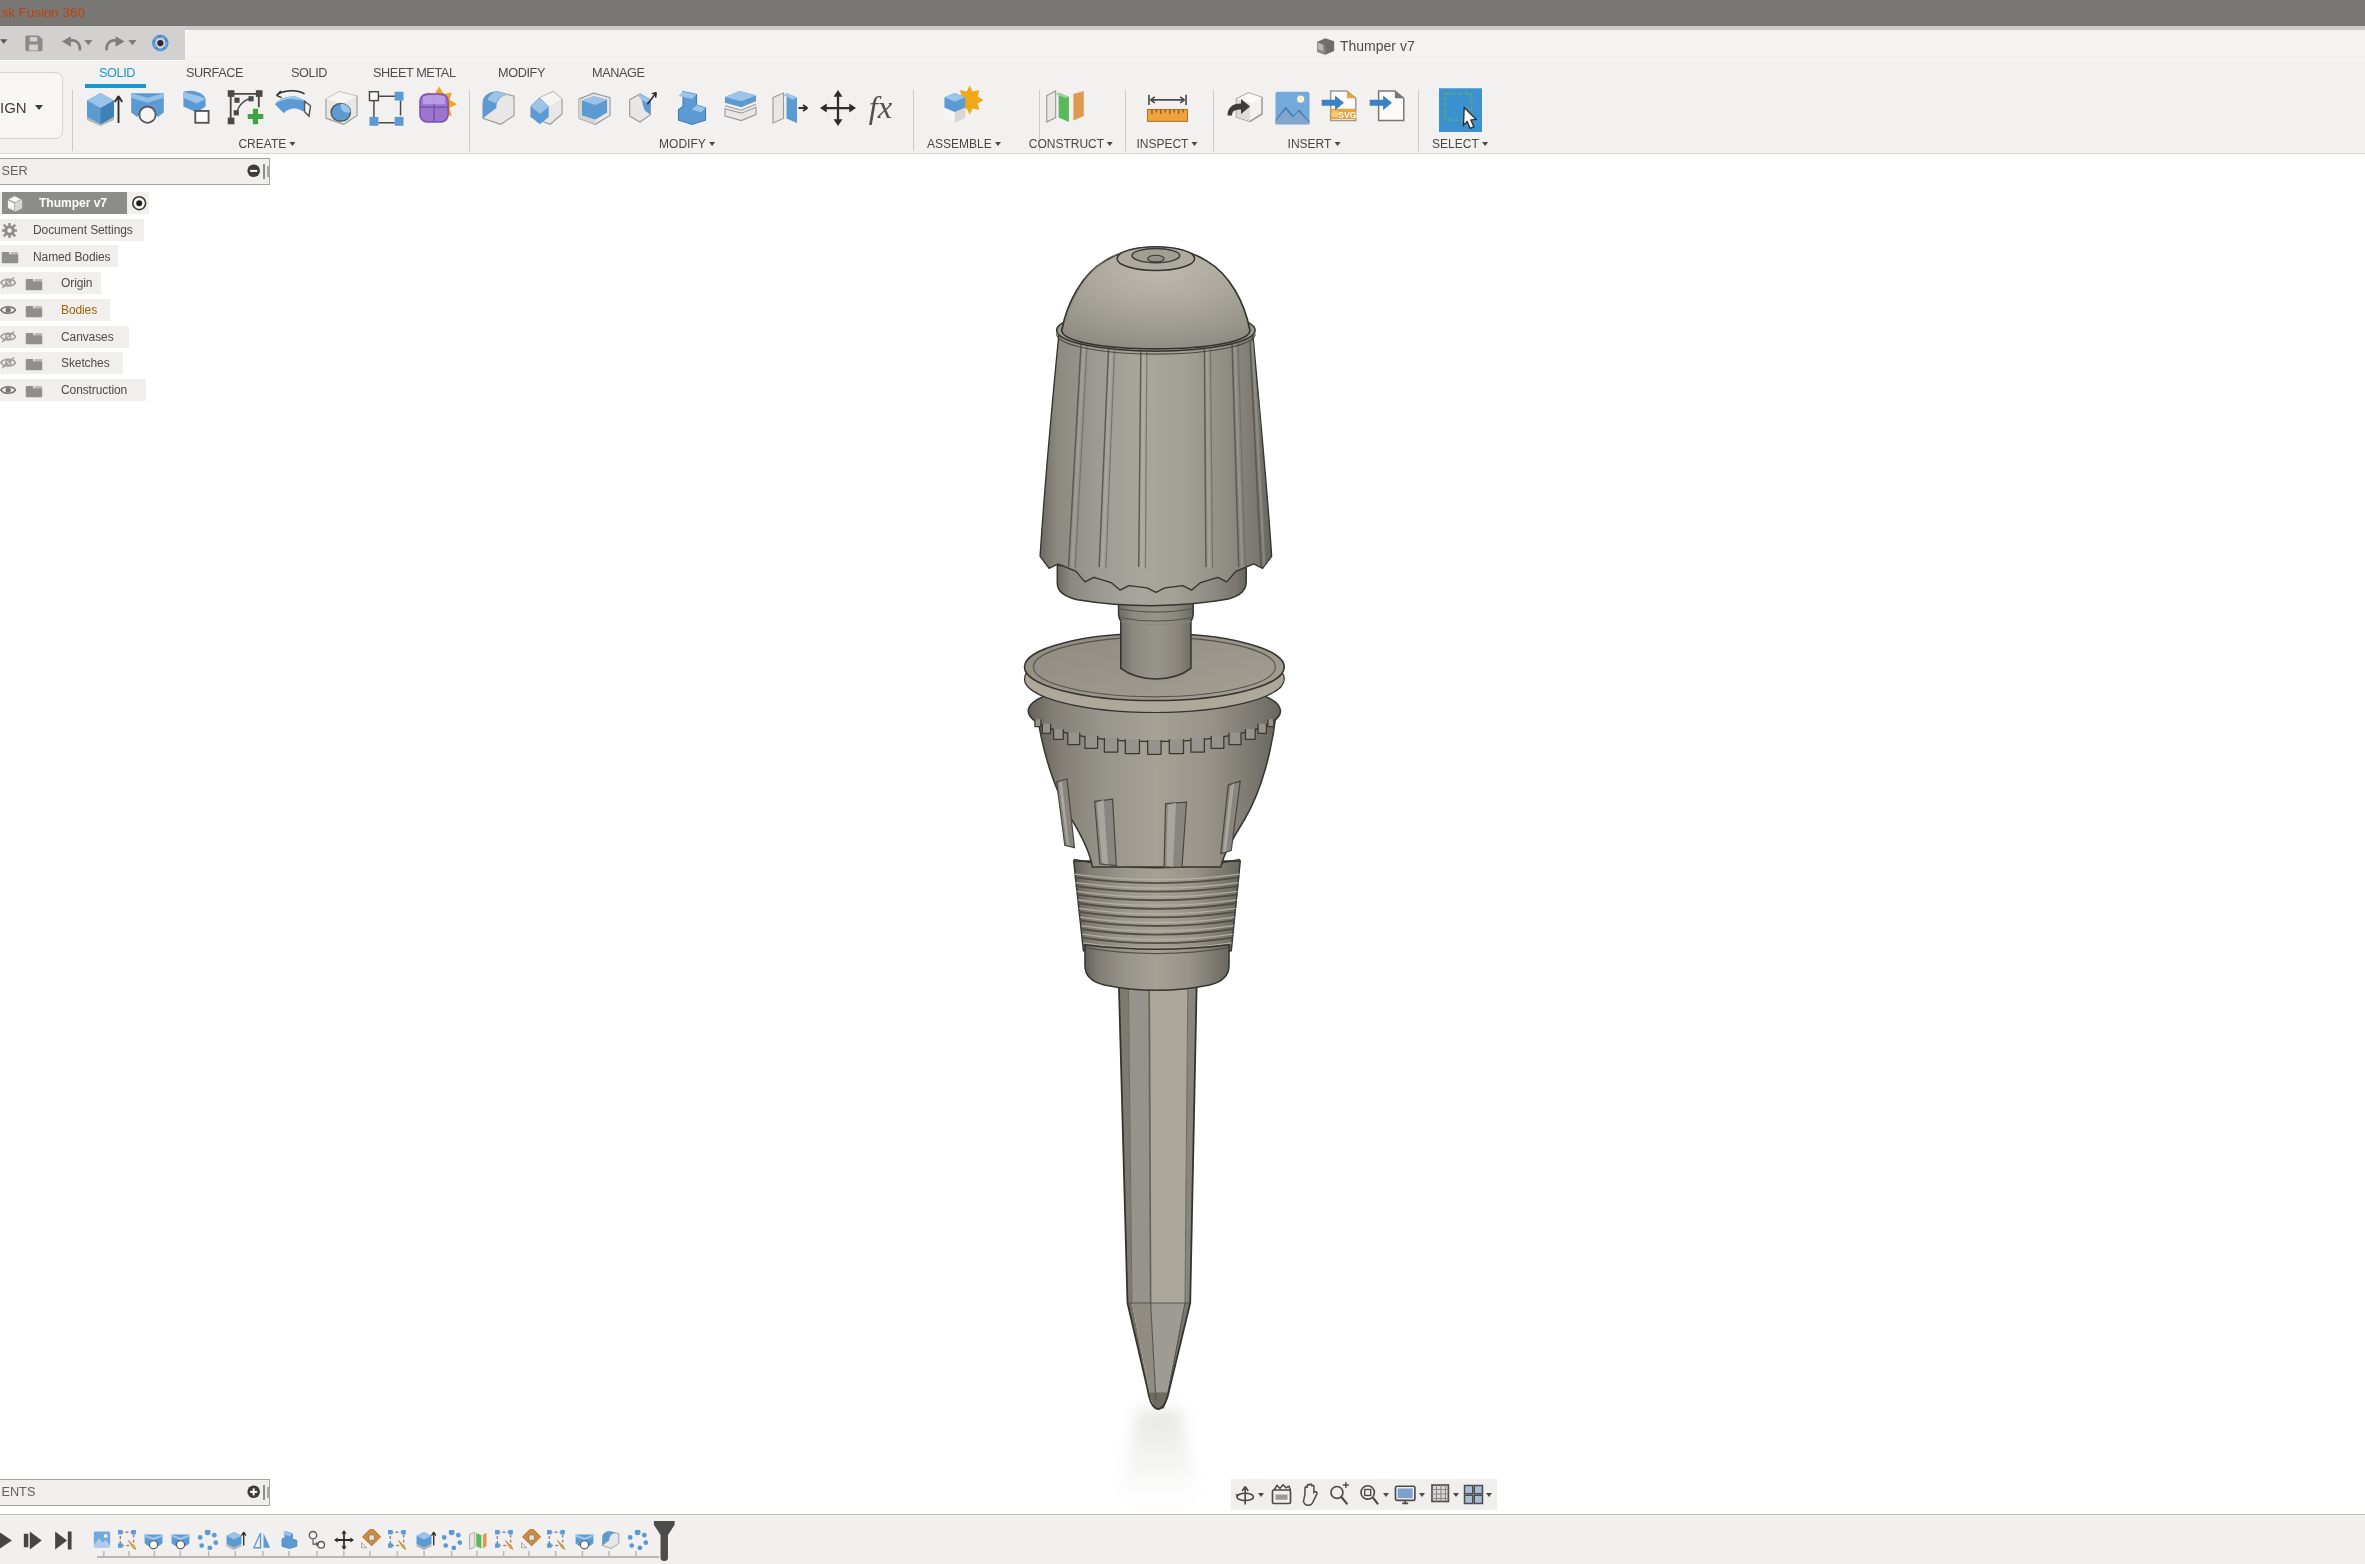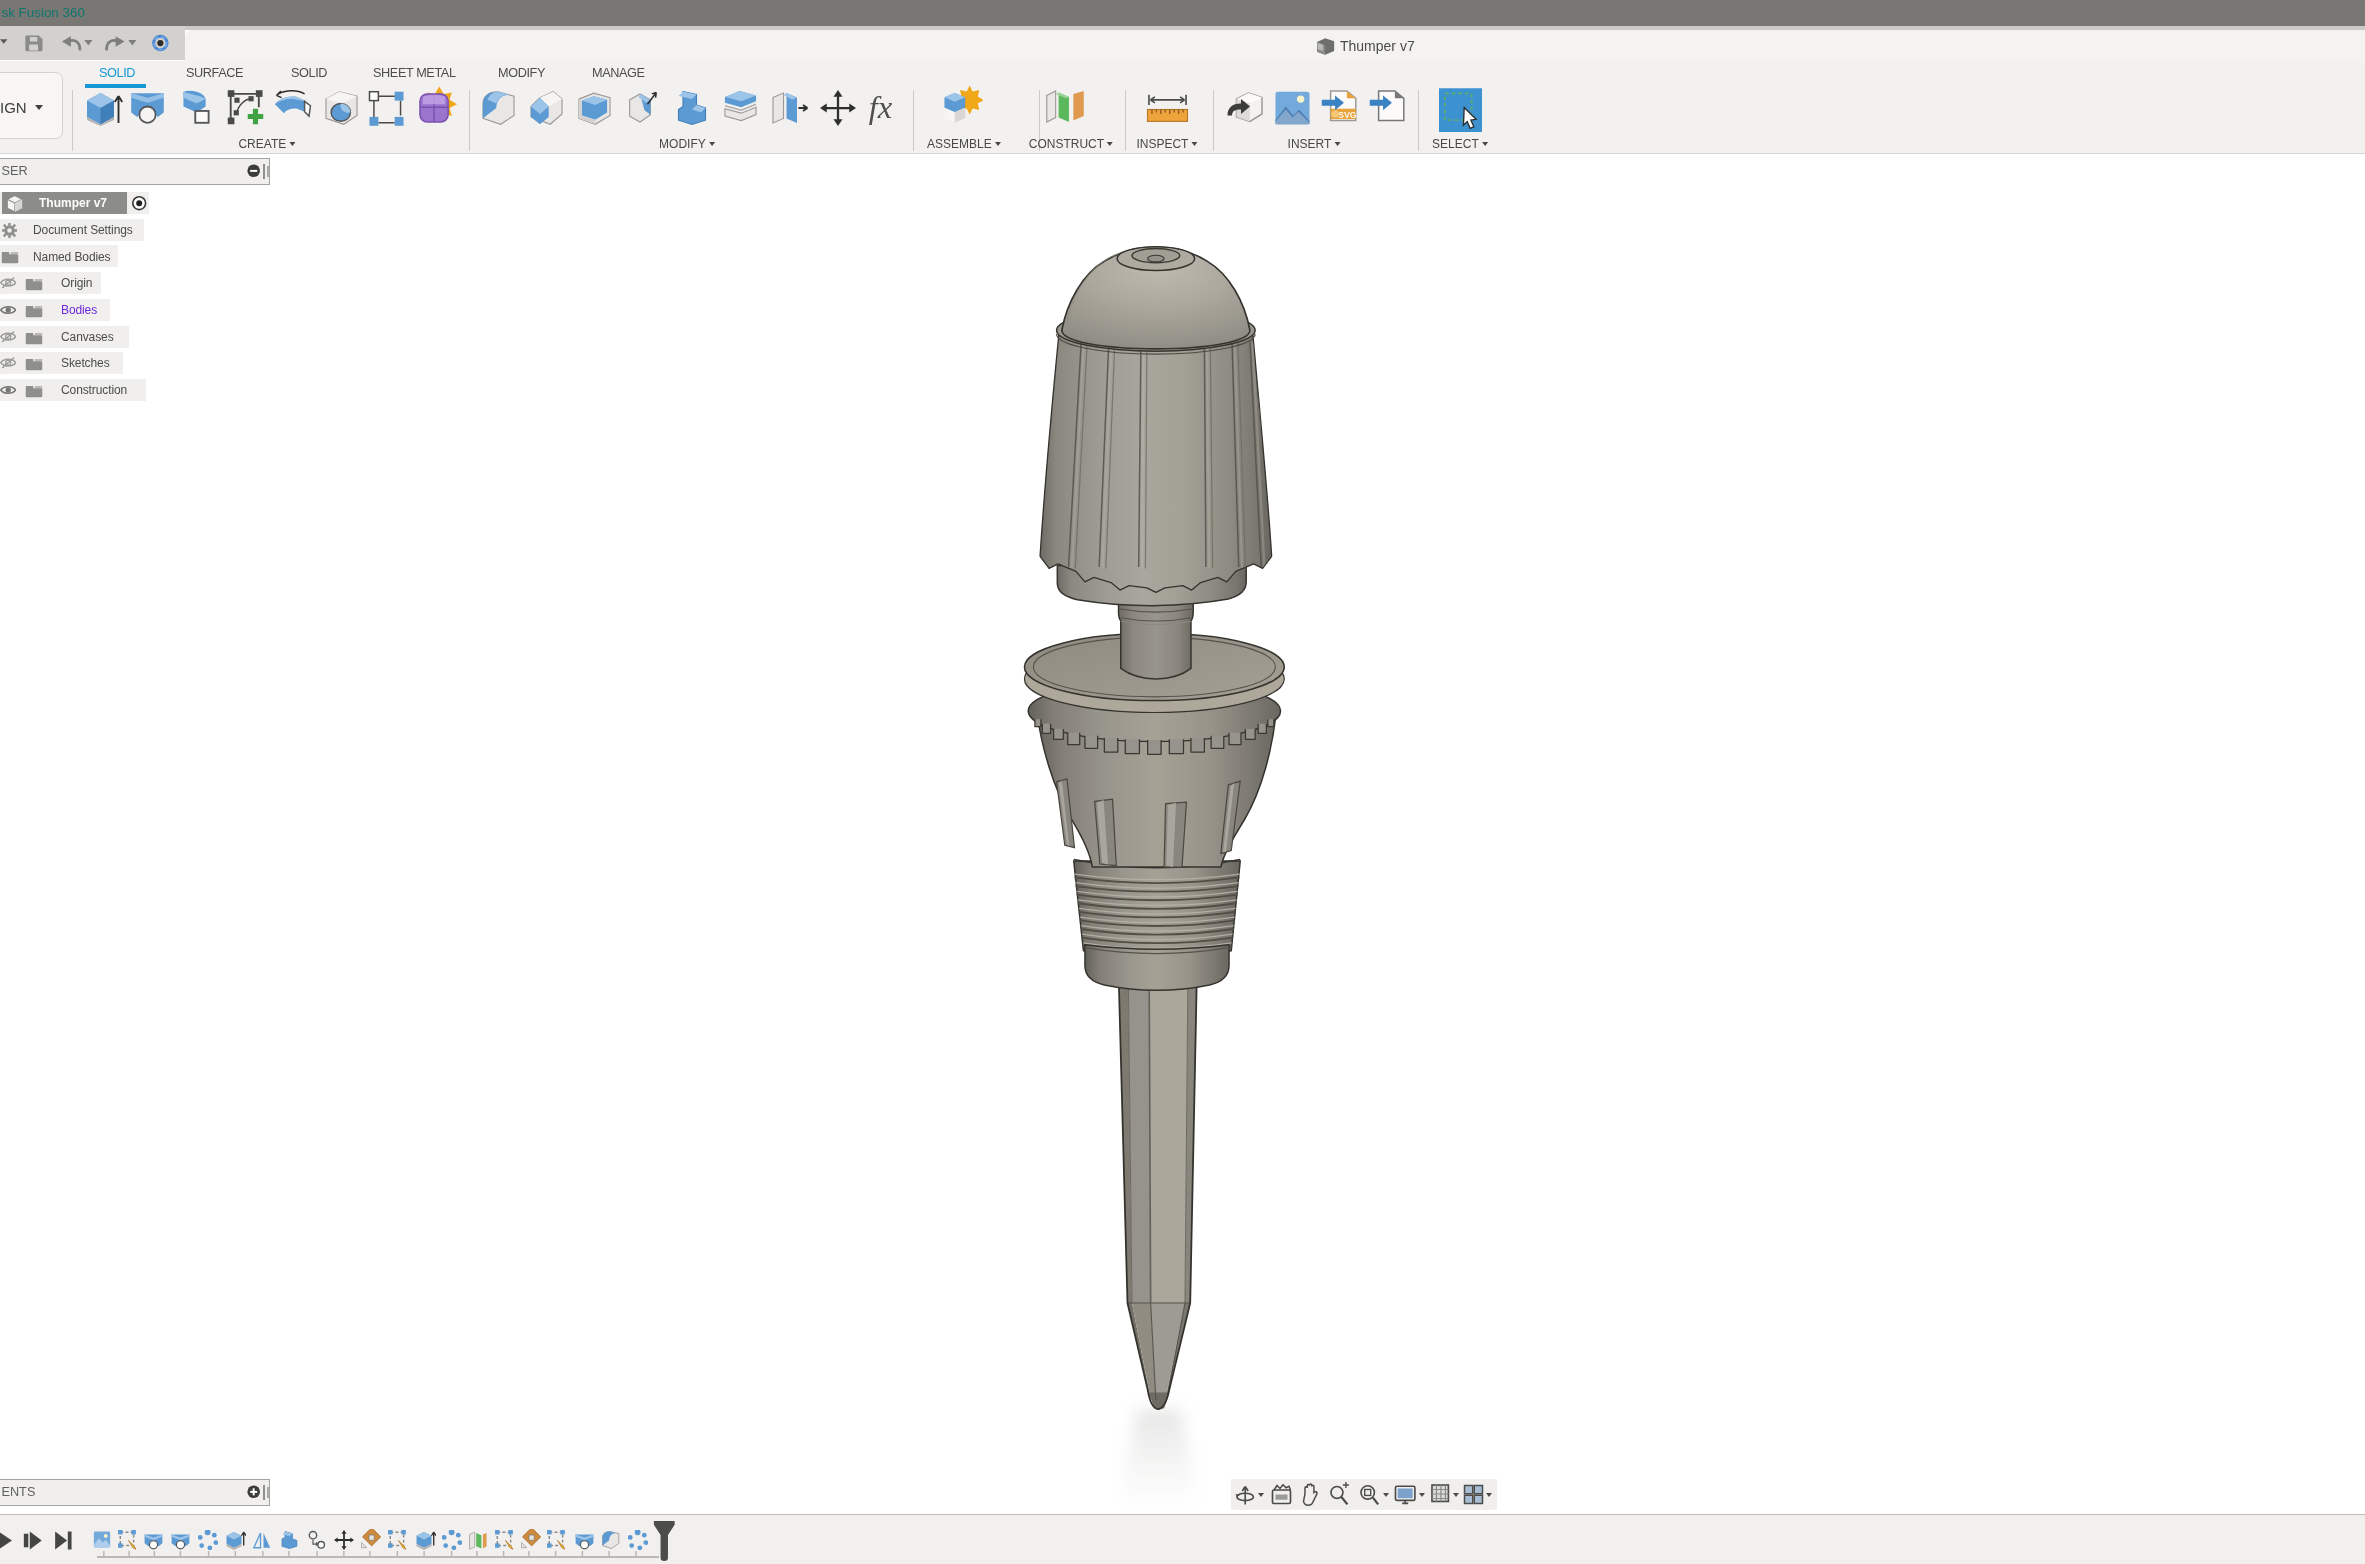--- a/index.html
+++ b/index.html
@@ -4,21 +4,21 @@
 html,body{width:2366px;height:1565px;overflow:hidden;background:#fff;font-family:"Liberation Sans",sans-serif;position:relative}
 .a{position:absolute}
 .lbl{position:absolute;font-size:12px;color:#474745;white-space:nowrap}
 .tab{position:absolute;top:66px;font-size:12.7px;letter-spacing:-0.4px;color:#4d4d4b;white-space:nowrap}
 .row{position:absolute;height:22.4px;background:#f0efee;display:flex;align-items:center;font-size:12px;color:#4c4c4a;white-space:nowrap}
 .sep{position:absolute;top:90px;width:0.7px;height:61px;background:#cbcac8}
 .car{display:inline-block;width:0;height:0;border-left:4.5px solid transparent;border-right:4.5px solid transparent;border-top:5.2px solid #474745;vertical-align:middle}
 </style></head><body>
 <div class="a" style="left:0;top:153px;width:2366px;height:1361px;background:#fff"></div>
 <div class="a" style="left:0;top:0;width:2366px;height:26px;background:#797773"></div>
-<div class="a" style="left:1.5px;top:5.2px;font-size:13.4px;color:#0f766e">sk Fusion 360</div>
+<div class="a" style="left:1.5px;top:5.2px;font-size:13.4px;color:#c2410c">sk Fusion 360</div>
 <div class="a" style="left:0;top:26px;width:2366px;height:3.7px;background:#cbcac9"></div>
 <div class="a" style="left:185px;top:30px;width:2181px;height:31px;background:#f4f3f1;border-radius:7.5px 0 0 0"></div>
 <div class="a" style="left:0;top:26px;width:185px;height:34px;background:#d2d1cf"></div>
 <div class="a" style="left:0;top:61px;width:2366px;height:93px;background:#f2f1ef;border-bottom:1.5px solid #d8d7d5"></div>
 <svg class="a" style="left:1314px;top:36px" width="22.4" height="21" viewBox="0 0 30 28">
 <path d="M4,8 L15,3 L27,7 L27,20 L15,25 L4,21 Z" fill="#6e6e6c"></path>
 <path d="M4,8 L15,12 L15,25 L4,21 Z" fill="#8a8a88"></path>
 <path d="M5,9 L12,11.5 L12,20 L5,17.5 Z" fill="#b9b9b7"></path>
 </svg>
 <div class="a" style="left:1340px;top:38px;font-size:14px;color:#4c4c4c">Thumper v7</div>
@@ -437,21 +437,21 @@
     <rect x="1" y="4" width="10" height="4" rx="1" fill="#8f8f8d"></rect>
     <rect x="1" y="7" width="22" height="12" rx="1.5" fill="#8f8f8d"></rect>
     <rect x="13" y="4" width="10" height="3" fill="#8f8f8d" opacity="0.55"></rect>
   </svg>
 <svg class="a" style="left:0px;top:276px" width="16.4" height="13.4" viewBox="0 0 22 18">
     <path d="M1,9 C5,3 17,3 21,9 C17,15 5,15 1,9 Z" fill="none" stroke="#9d9d9b" stroke-width="2"></path>
     <circle cx="11" cy="9" r="3.4" fill="none" stroke="#9d9d9b" stroke-width="1.8"></circle>
     <path d="M3,16 L19,2" stroke="#9d9d9b" stroke-width="2"></path>
   </svg>
 <div class="row" style="left:0;top:299px;width:110px"></div>
-<div class="a" style="left:61px;top:303px;font-size:12px;letter-spacing:-0.1px;color:#6d28d9;white-space:nowrap">Bodies</div>
+<div class="a" style="left:61px;top:303px;font-size:12px;letter-spacing:-0.1px;color:#a16207;white-space:nowrap">Bodies</div>
 <svg class="a" style="left:25px;top:303px" width="18" height="15" viewBox="0 0 24 20">
     <rect x="1" y="4" width="10" height="4" rx="1" fill="#8f8f8d"></rect>
     <rect x="1" y="7" width="22" height="12" rx="1.5" fill="#8f8f8d"></rect>
     <rect x="13" y="4" width="10" height="3" fill="#8f8f8d" opacity="0.55"></rect>
   </svg>
 <svg class="a" style="left:0px;top:304px" width="16.4" height="12" viewBox="0 0 22 16">
     <path d="M1,8 C5,2 17,2 21,8 C17,14 5,14 1,8 Z" fill="none" stroke="#777775" stroke-width="2"></path>
     <circle cx="11" cy="8" r="3.6" fill="#777775"></circle>
   </svg>
 <div class="row" style="left:0;top:326px;width:129px"></div>

